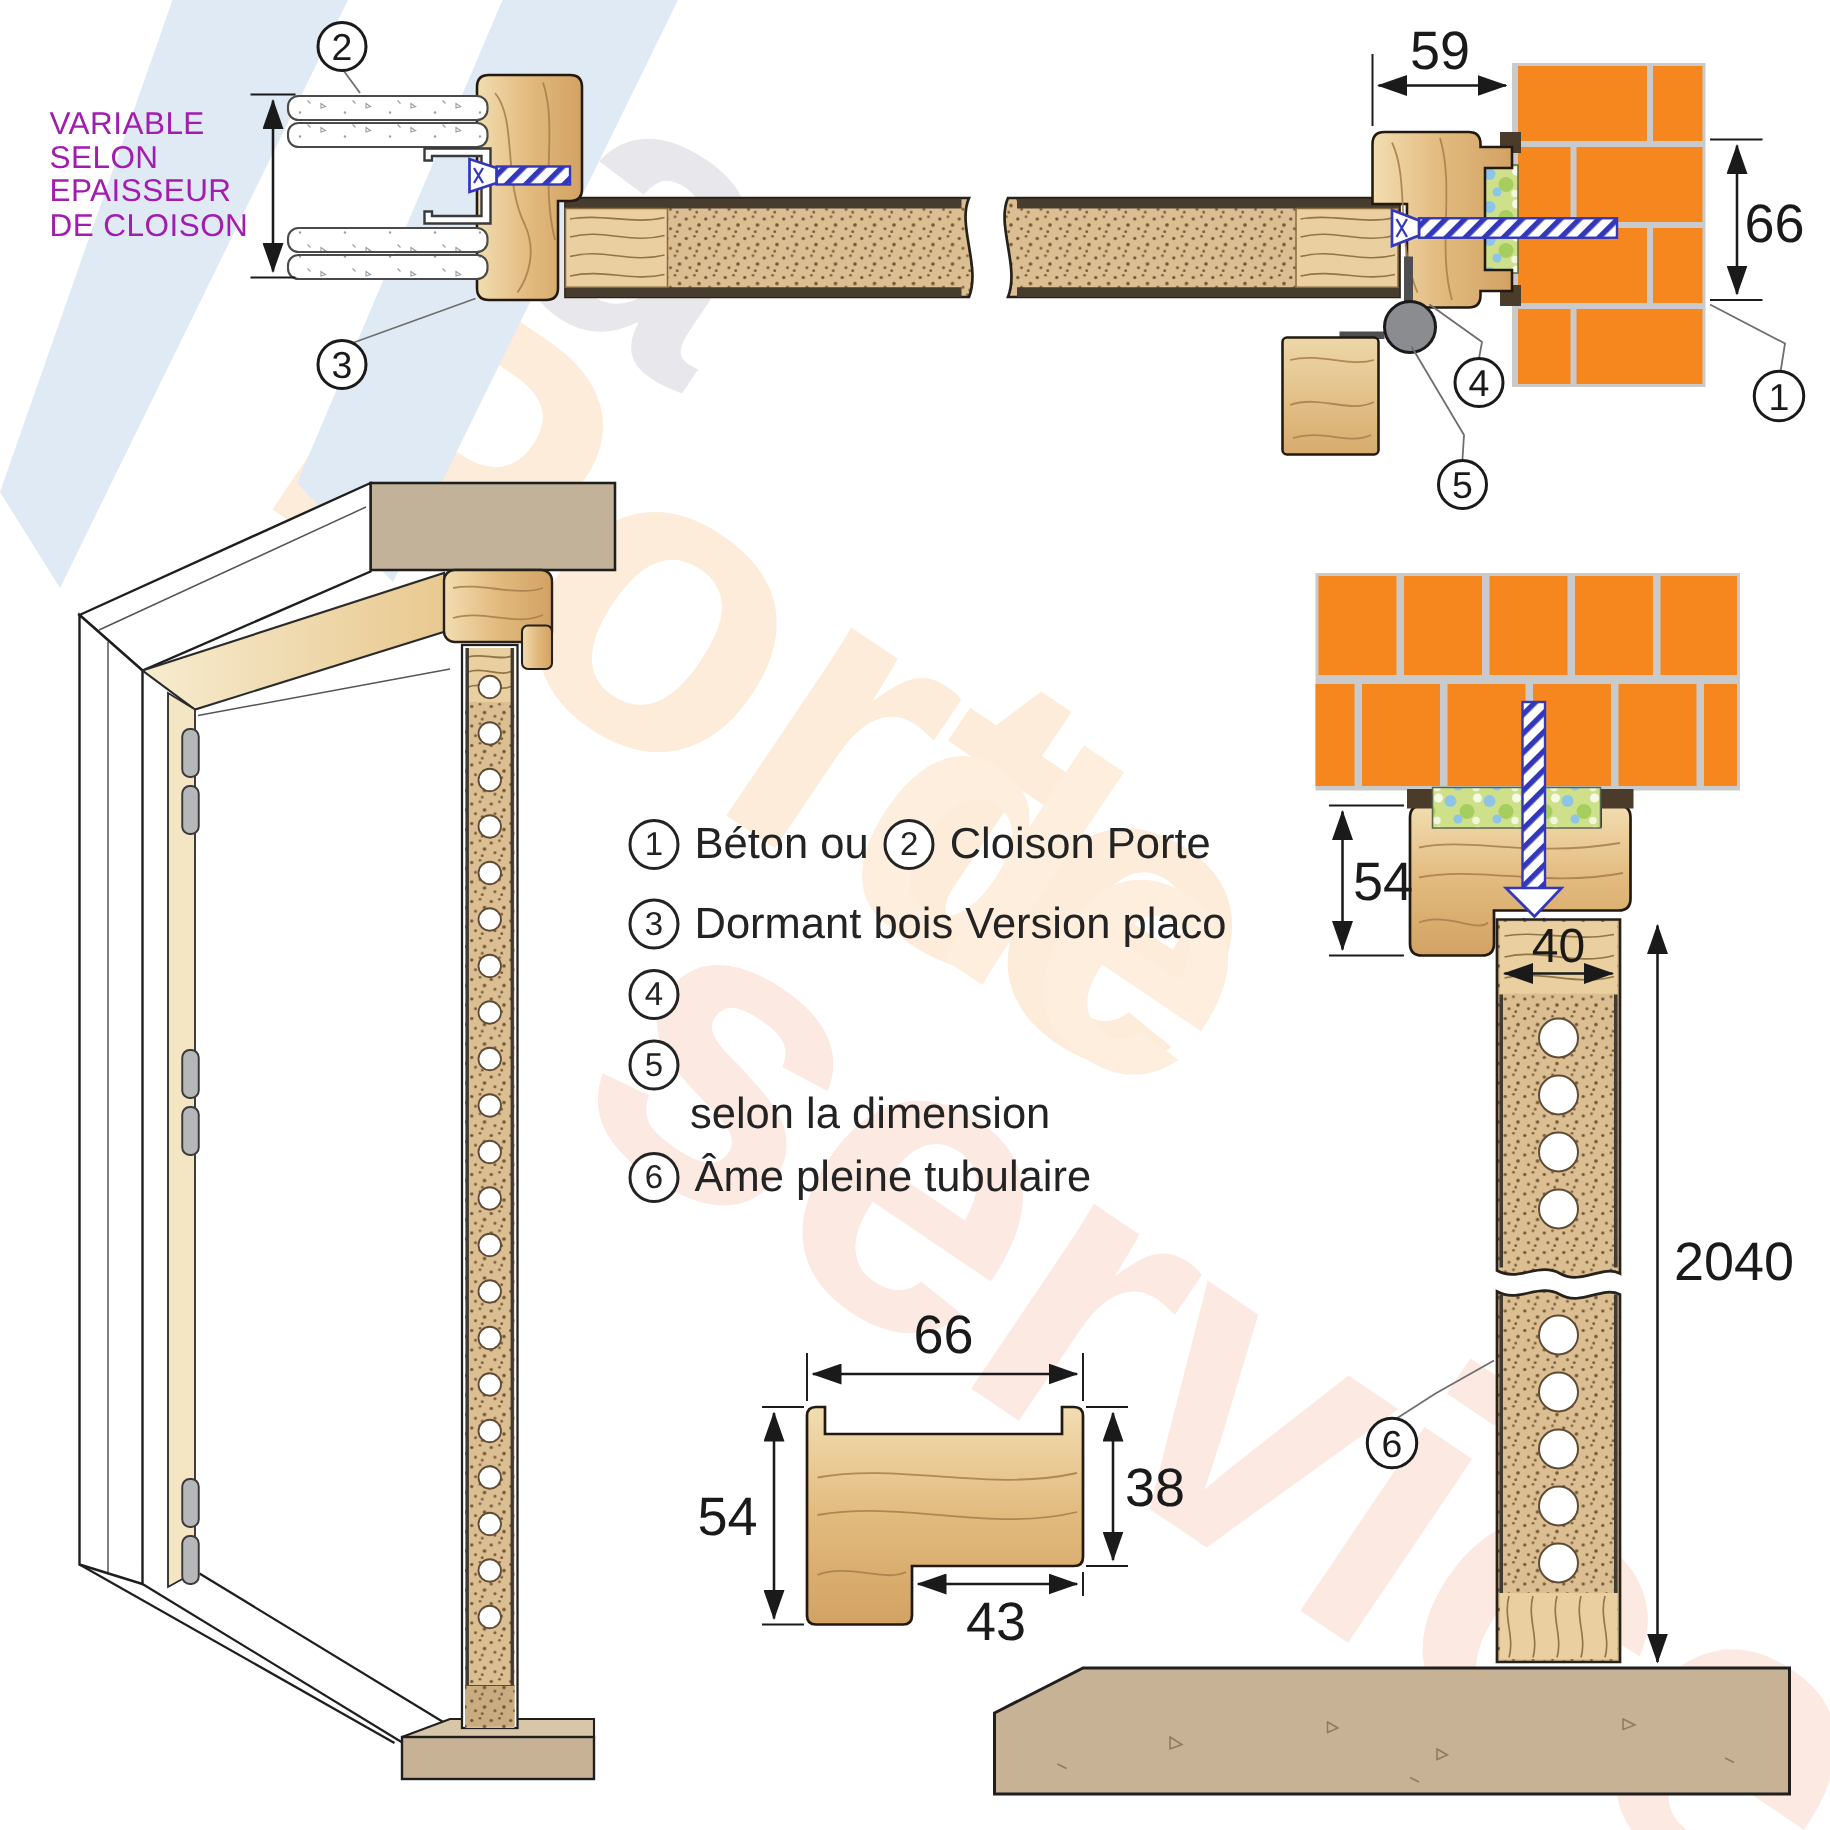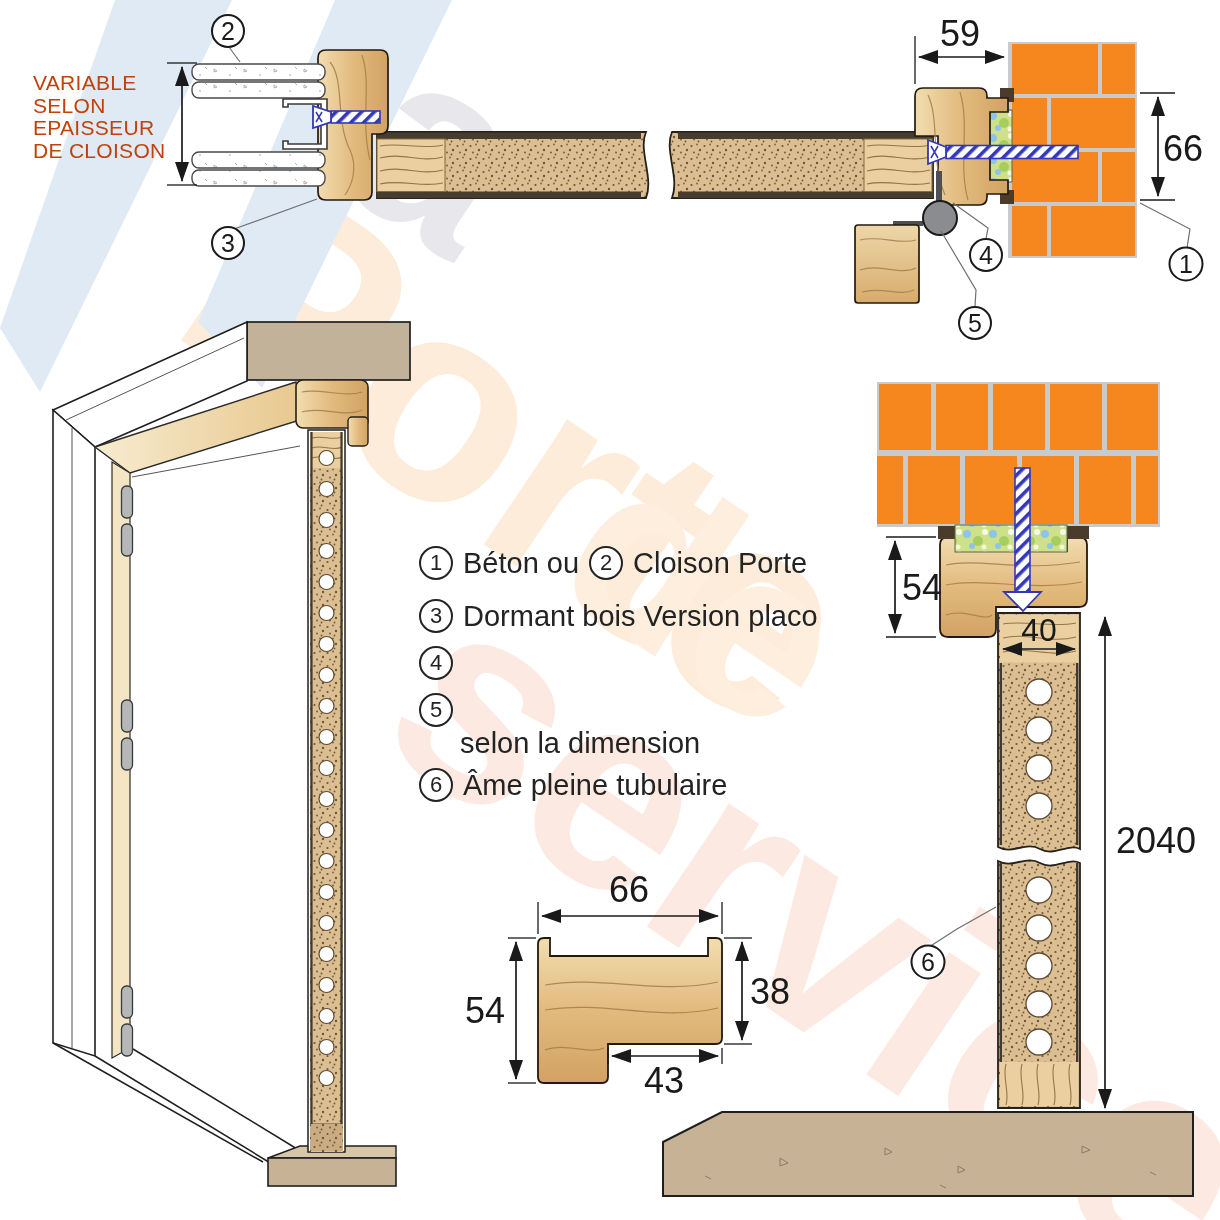--- a/index.html
+++ b/index.html
@@ -6,21 +6,21 @@
   #stage{position:relative;width:1220px;height:1220px;overflow:hidden;background:#ffffff;
          font-family:"Liberation Sans",sans-serif;}
   #stage svg{position:absolute;left:0;top:0;z-index:1;}
   .wm{position:absolute;z-index:0;font-weight:bold;line-height:1;white-space:nowrap;
       transform-origin:0 0;user-select:none;}
   #wm-la{left:395px;top:-40px;font-size:260px;color:#e8e8ec;transform:rotate(34deg);}
   #wm-porte{left:300px;top:130px;font-size:285px;color:#fdecd9;transform:rotate(34deg);}
   #wm-de{left:660px;top:420px;font-size:235px;color:#fdeedd;transform:rotate(34deg);}
   #wm-service{left:505px;top:545px;font-size:280px;color:#fceae2;transform:rotate(34deg);}
   #wm-shapes{position:absolute;left:0;top:0;z-index:0;}
-  .overlay{position:absolute;z-index:2;color:#c2410c;}
+  .overlay{position:absolute;z-index:2;color:#a21caf;}
   #partition-note{left:33px;top:72px;font-size:21px;line-height:22.5px;letter-spacing:.3px;}
   #partition-note span{display:block;}
   .lrow{position:absolute;display:flex;align-items:center;gap:10px;white-space:nowrap;
         font-size:29px;color:#232323;}
   .lnum{width:30px;height:30px;border:2px solid #232323;border-radius:50%;flex:none;
         display:flex;align-items:center;justify-content:center;font-size:22px;background:#fff;}
   svg text{fill:#1a1a1a;font-family:"Liberation Sans",sans-serif;}
   .dimtxt{font-size:36px;}
   .dimtxt-s{font-size:32px;}
   .ctxt{font-size:25px;}

